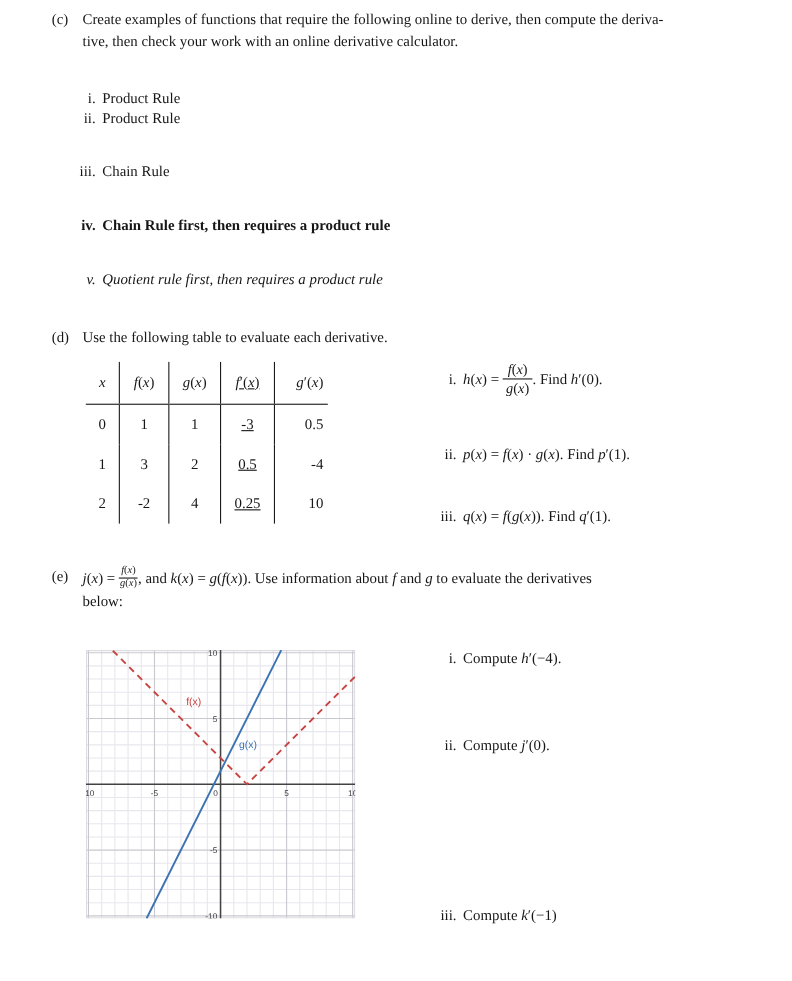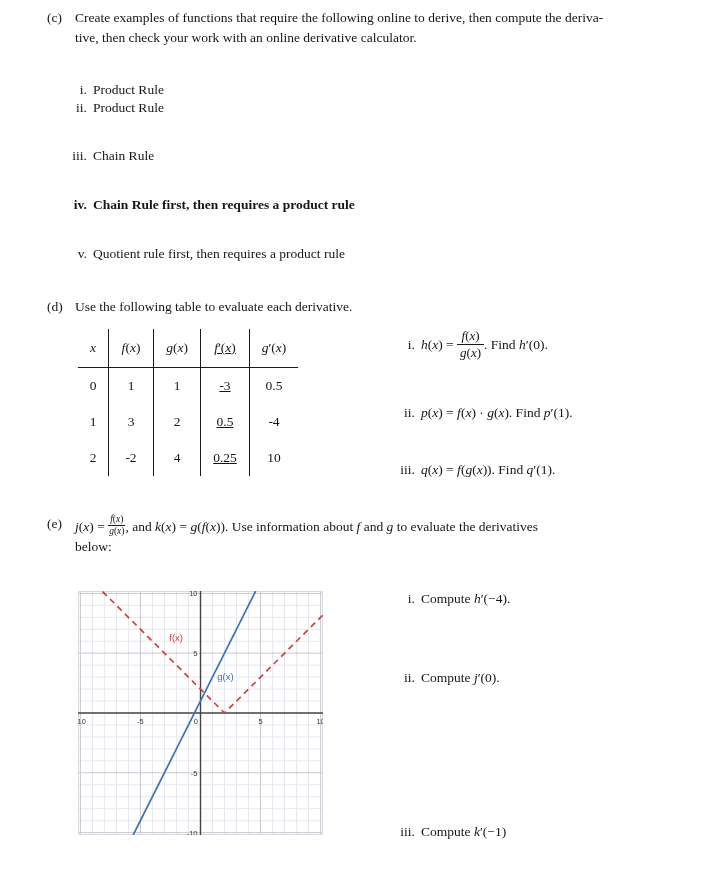--- a/index.html
+++ b/index.html
@@ -30,21 +30,21 @@
   
   .vtable{position:absolute;left:78px;top:329px;border-collapse:collapse;font-size:13.5px;}
   .vtable th,.vtable td{text-align:center;font-weight:normal;padding:0 4px;}
   .vtable th{height:38px;border-bottom:1.2px solid #1a1a1a;}
   .vtable td{height:36px;}
   .vtable th+th,.vtable td+td{border-left:1.2px solid #1a1a1a;}
   .vtable .c0{min-width:22px;}
   .vtable .c1{min-width:36px;}
   .vtable .c2{min-width:38px;}
   .vtable .c3{min-width:40px;text-decoration:underline;}
-  .vtable .c4{min-width:40px;}
+  .vtable .c4{min-width:40px;text-align:right;}
   
   .graph-wrap{position:absolute;left:78px;top:591px;width:245px;height:244px;}
   .graph-wrap svg{display:block;}
   .tick{font-family:"Liberation Sans","DejaVu Sans",sans-serif;font-size:7.5px;fill:#3a3a3a;}
   .clabel{font-family:"Liberation Sans","DejaVu Sans",sans-serif;font-size:9.5px;}
 </style>
 </head>
 <body>
 
 <div class="page">
@@ -54,21 +54,21 @@
     <div class="ptext">
       <div class="pline">Create examples of functions that require the following online to derive, then compute the deriva-</div>
       <div class="pline">tive, then check your work with an online derivative calculator.</div>
     </div>
   </div>
 
   <div class="citem" style="top:51px;margin-top:31px;"><span class="inum">i.</span><span>Product Rule</span></div>
   <div class="citem" style="top:100px;"><span class="inum">ii.</span><span>Product Rule</span></div>
   <div class="citem" style="top:148px;"><span class="inum">iii.</span><span>Chain Rule</span></div>
   <div class="citem" style="top:197px;font-weight:bold;"><span class="inum">iv.</span><span>Chain Rule first, then requires a product rule</span></div>
-  <div class="citem" style="top:246px;"><span class="inum">v.</span><span>Quotient rule first, then requires a product rule</span></div>
+  <div class="citem" style="top:246px;font-style:italic;"><span class="inum">v.</span><span>Quotient rule first, then requires a product rule</span></div>
 
   <div class="part" style="top:297px;">
     <span class="plabel">(d)</span>
     <div class="ptext">Use the following table to evaluate each derivative.</div>
   </div>
 
   <table class="vtable">
     <thead>
       <tr>
         <th class="c0"><i>x</i></th>

